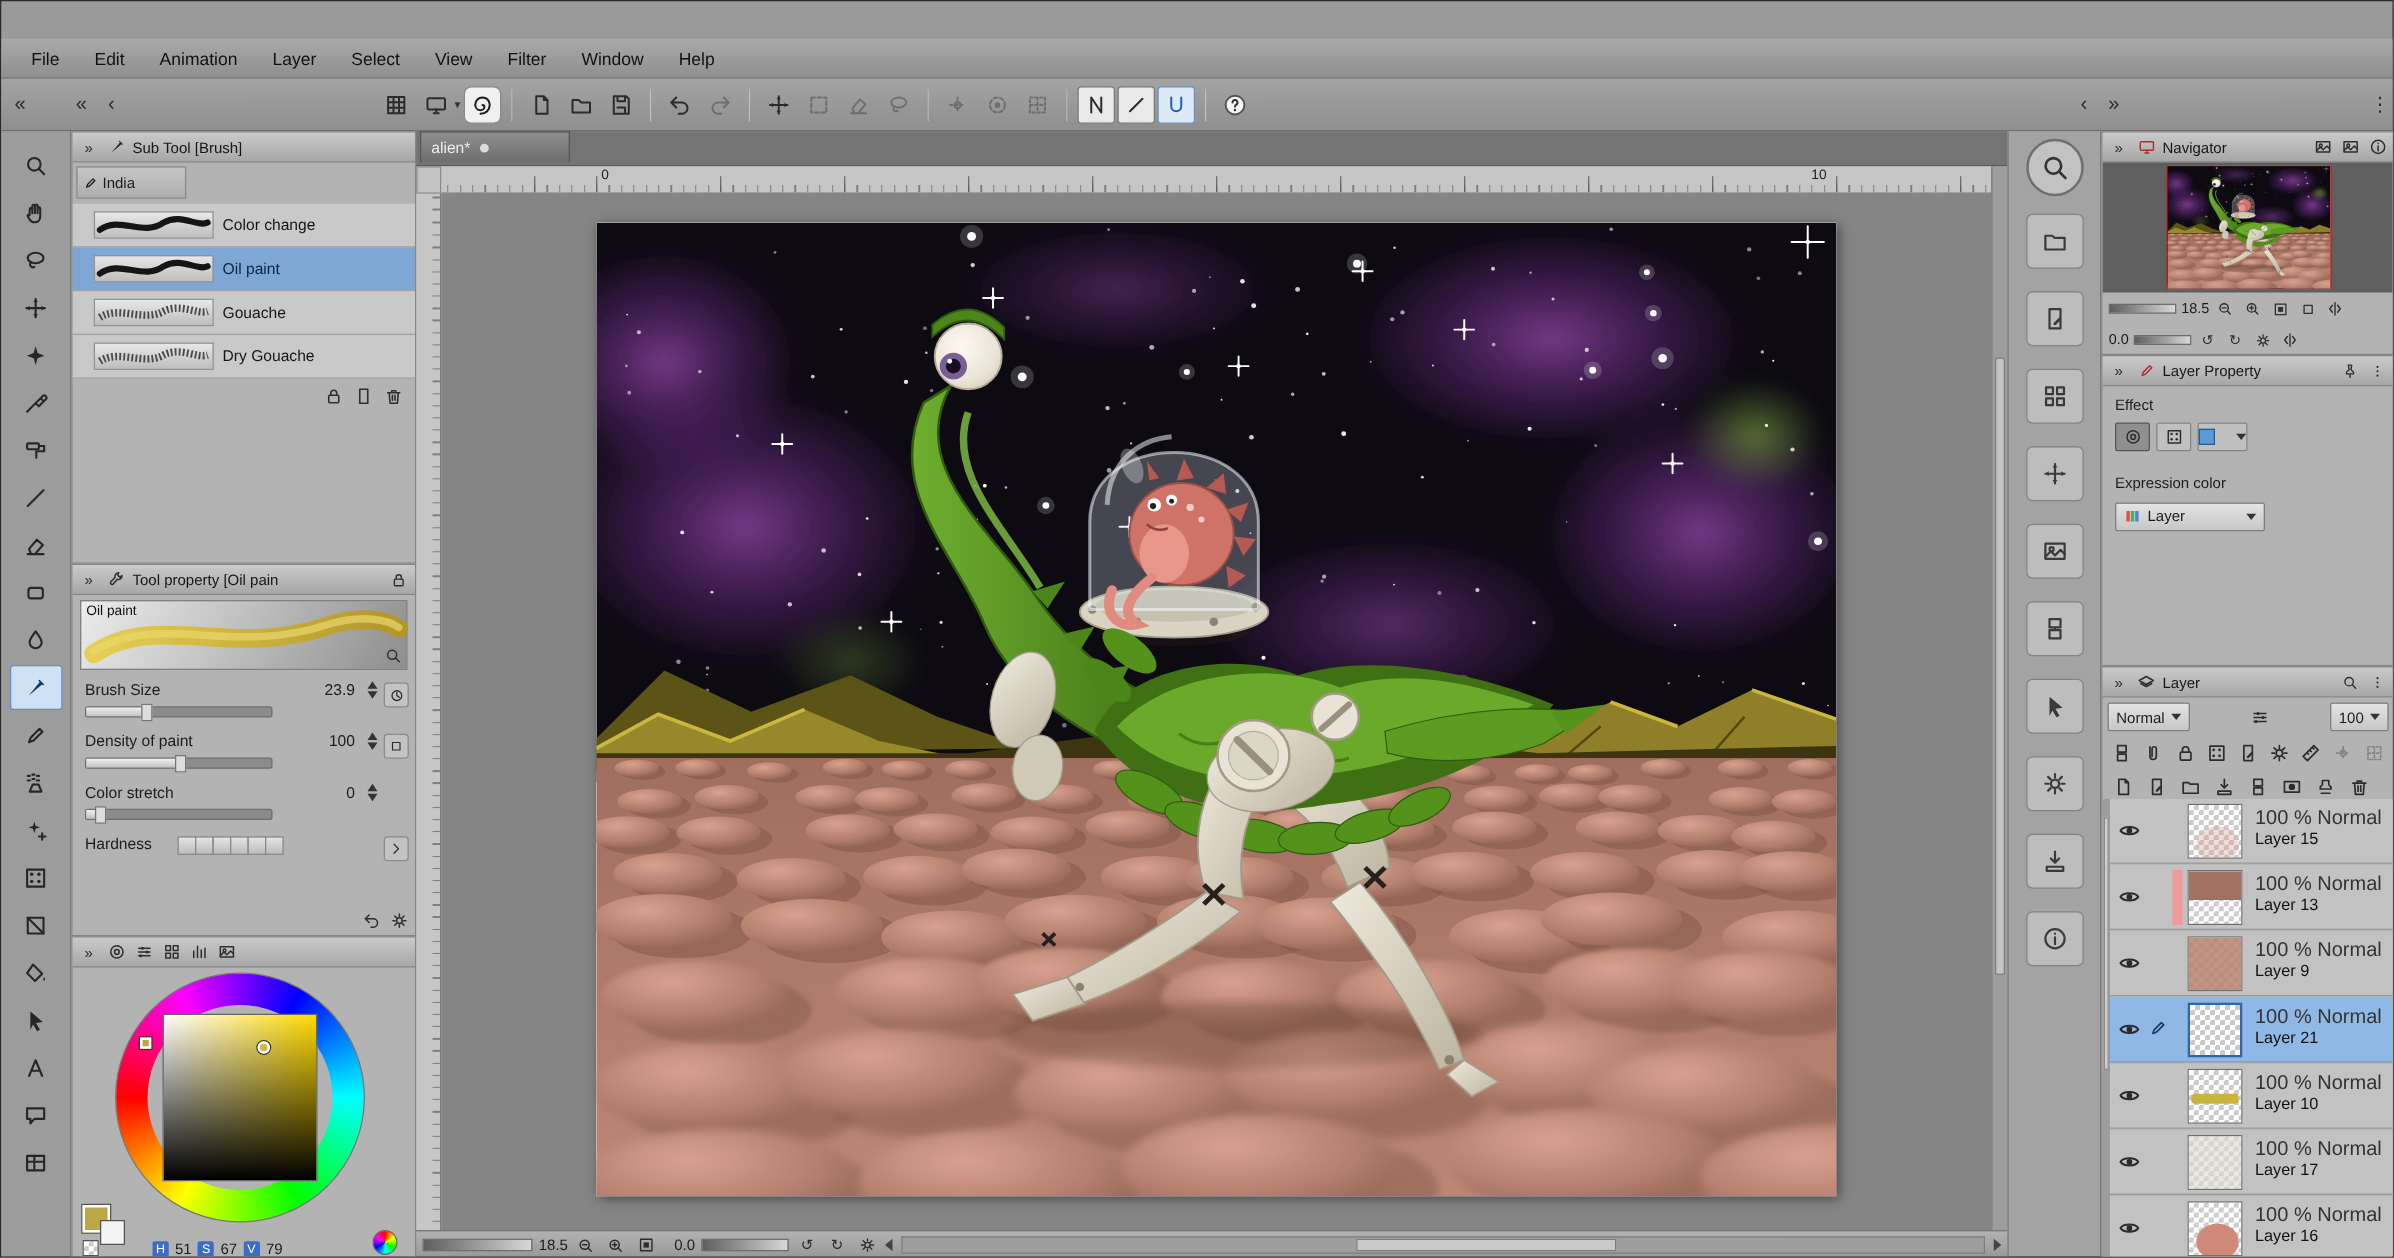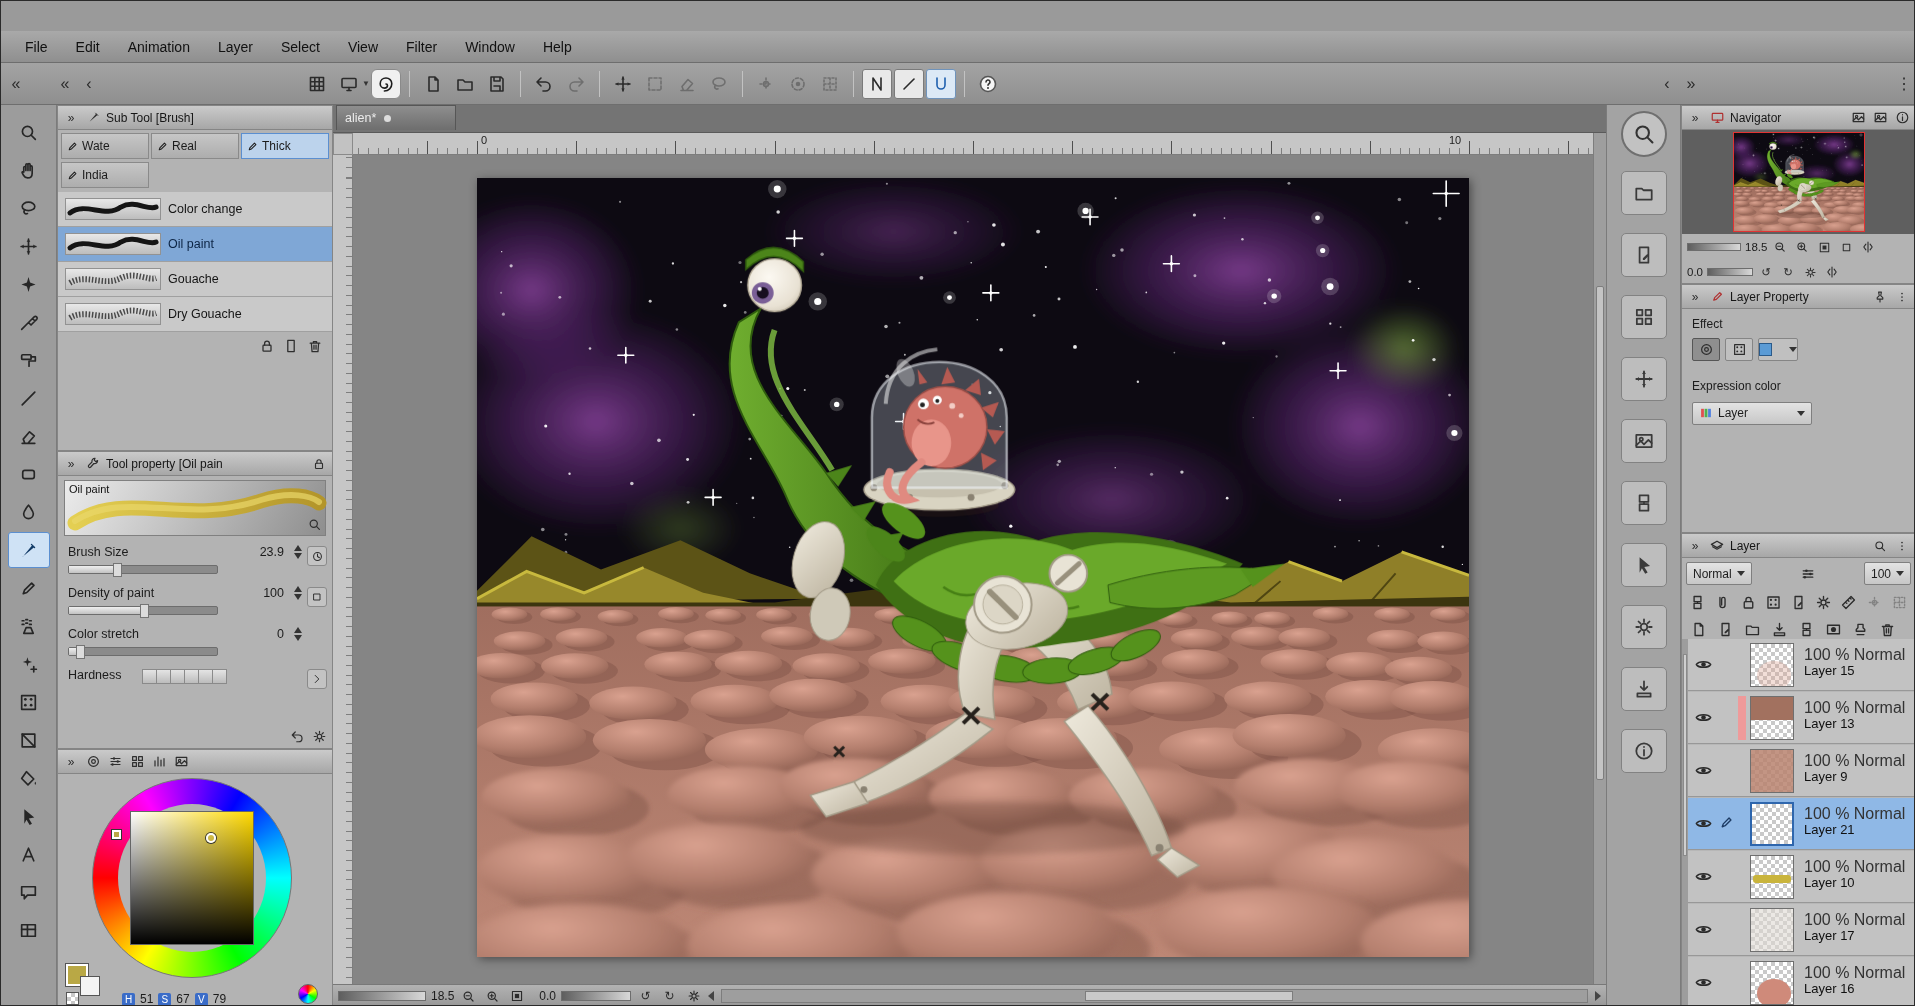--- a/index.html
+++ b/index.html
@@ -43,21 +43,21 @@
         justify-content:center;color:#262626;}
   .tbtn.sel{background:#cfe2f5;border:1px solid #5b8fd0;color:#123a66;}
   
   .leftcol{left:56px;top:104px;width:276px;height:902px;background:#adadad;}
   .stabrow{display:flex;gap:2px;padding:3px 3px 0 3px;}
   .stab{flex:0 0 88px;height:26px;display:flex;align-items:center;gap:3px;padding:0 4px;
         background:linear-gradient(#c6c6c6,#adadad);border:1px solid #8a8a8a;font-size:12px;
         overflow:hidden;white-space:nowrap;}
   .stab.sel{background:#bcd3ec;border-color:#5b8fd0;}
   .brows{margin-top:4px;}
-  .brow{height:35px;display:flex;align-items:center;gap:7px;padding:0 7px;background:#c9c9c9;
+  .brow{height:35px;display:flex;align-items:center;gap:7px;padding:0 17px;background:#c9c9c9;
         border-bottom:1px solid #a0a0a0;font-size:12.5px;color:#151515;}
   .brow.sel{background:#7fa7d6;color:#0c2545;}
   .strokebox{width:96px;height:22px;background:linear-gradient(#e8e8e8,#bdbdbd);border:1px solid #929292;flex:none;}
   .sfoot{display:flex;justify-content:flex-end;gap:6px;padding:5px 8px;}
   
   .preview{position:absolute;left:6px;top:28px;right:6px;height:56px;border:1px solid #808080;
            background:linear-gradient(120deg,#ececec,#8e8e8e);}
   .prevlabel{position:absolute;left:4px;top:2px;font-size:11px;color:#111;}
   .prow{position:relative;height:41px;}
   .plabel{position:absolute;left:10px;top:5px;font-size:12.5px;}
@@ -925,40 +925,20 @@
         <span class="mbtn">»</span>
         <span class="mbtn" id="subtool-head-icon">
             <svg class="ic" width="15" height="15" viewBox="0 0 20 20" fill="none" stroke="currentColor" stroke-width="1.6" stroke-linecap="round" stroke-linejoin="round">
               <path d="M4 16c1.2-.4 1.6-1.3 2.3-2.3L13.5 5l1.8 1.8-8.6 7.3c-1 .7-1.5 1.5-2.7 1.9z" fill="currentColor" stroke="none"></path>
               <path d="M12.8 4.2l3 3" stroke-width="1.2"></path>
             </svg>
           </span>
         <span>Sub Tool [Brush]</span>
         <span class="sp"></span>
       </div>
-      <div class="stabrow" id="stabrow1">
-          <div class="stab">
-            <svg class="ic" width="13" height="13" viewBox="0 0 20 20" fill="none" stroke="currentColor" stroke-width="1.6" stroke-linecap="round" stroke-linejoin="round">
-              <path d="M5 15l1.2-3.4L13 4.8l2.2 2.2L8.4 13.8 5 15z M13 4.8l2.2 2.2"></path>
-            </svg>
-            <span>Wate</span>
-          </div>
-          <div class="stab">
-            <svg class="ic" width="13" height="13" viewBox="0 0 20 20" fill="none" stroke="currentColor" stroke-width="1.6" stroke-linecap="round" stroke-linejoin="round">
-              <path d="M5 15l1.2-3.4L13 4.8l2.2 2.2L8.4 13.8 5 15z M13 4.8l2.2 2.2"></path>
-            </svg>
-            <span>Real</span>
-          </div>
-          <div class="stab sel">
-            <svg class="ic" width="13" height="13" viewBox="0 0 20 20" fill="none" stroke="currentColor" stroke-width="1.6" stroke-linecap="round" stroke-linejoin="round">
-              <path d="M5 15l1.2-3.4L13 4.8l2.2 2.2L8.4 13.8 5 15z M13 4.8l2.2 2.2"></path>
-            </svg>
-            <span>Thick</span>
-          </div>
-        </div>
       <div class="stabrow" id="stabrow2">
           <div class="stab">
             <svg class="ic" width="13" height="13" viewBox="0 0 20 20" fill="none" stroke="currentColor" stroke-width="1.6" stroke-linecap="round" stroke-linejoin="round">
               <path d="M5 15l1.2-3.4L13 4.8l2.2 2.2L8.4 13.8 5 15z M13 4.8l2.2 2.2"></path>
             </svg>
             <span>India</span>
           </div>
         </div>
       <div class="brows" id="brushlist">
           <div class="brow">

